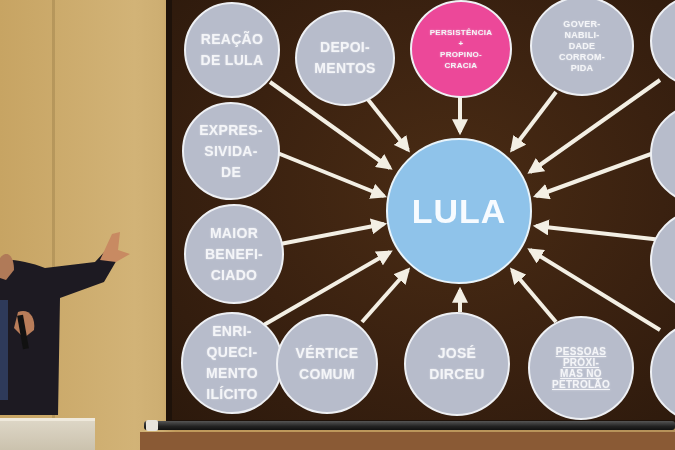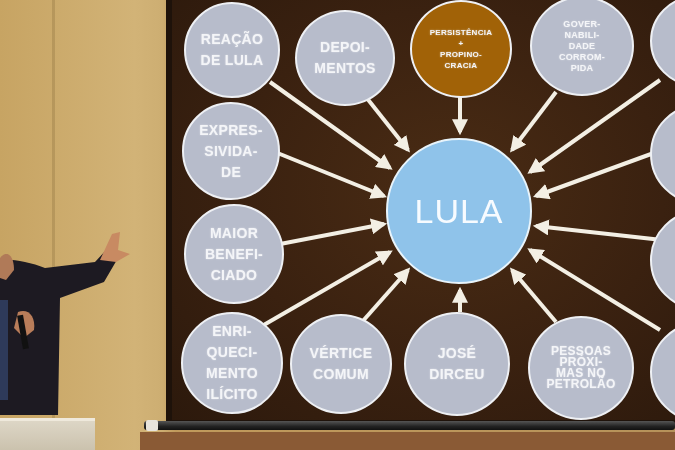--- a/index.html
+++ b/index.html
@@ -13,25 +13,25 @@
   .screen { position:absolute; left:172px; top:0; width:503px; height:420px;
             background:radial-gradient(ellipse at 55% 45%, #4a2c14 0%, #3a2110 55%, #2c190c 100%); overflow:hidden; }
   .roller { position:absolute; left:144px; top:421px; width:531px; height:9px;
             background:linear-gradient(#555,#222 60%,#111); border-radius:3px; }
   .roller-cap { position:absolute; left:146px; top:420px; width:12px; height:11px; background:#e8e4dc; border-radius:2px; }
   svg.arrows { position:absolute; left:0; top:0; width:675px; height:450px; }
   .node { position:absolute; border-radius:50%; background:#b7bccb; border:2px solid #eef0f4;
           box-sizing:border-box; display:flex; align-items:center; justify-content:center;
           text-align:center; color:#f4f5f8; font-weight:bold; font-size:14px; line-height:21px;
           letter-spacing:0.3px; white-space:pre-line; text-shadow:0 0 2px rgba(255,255,255,.5); }
-  .node.blue { background:#a16207; }
+  .node.blue { background:#ec4899; }
   .center { position:absolute; left:386px; top:138px; width:146px; height:146px; border-radius:50%;
             background:#8fc3ea; border:2px solid #e8f4fb; box-sizing:border-box;
             display:flex; align-items:center; justify-content:center; color:#f7fbff;
-            font-size:34px; font-weight:normal; letter-spacing:1px; }
+            font-size:34px; font-weight:bold; letter-spacing:1px; }
   .person { position:absolute; }
   .podium { position:absolute; left:0; top:418px; width:95px; height:32px;
             background:linear-gradient(#ddd6c6,#c9c0ab); border-top:3px solid #efe9dc; }
 </style>
 </head>
 <body>
 
 <div class="wall"></div>
 <div class="wall-groove"></div>
 <div class="floor"></div>
@@ -81,25 +81,25 @@
 <div class="node" style="left:182px;top:102px;width:98px;height:98px;text-align:center;">EXPRES-
 SIVIDA-
 DE</div>
 <div class="node" style="left:184px;top:204px;width:100px;height:100px;">MAIOR
 BENEFI-
 CIADO</div>
 <div class="node" style="left:172px;top:312px;width:102px;height:102px;margin-left:9px;">ENRI-
 QUECI-
 MENTO
 ILÍCITO</div>
-<div class="node" style="left:290px;top:314px;width:102px;height:100px;">VÉRTICE
+<div class="node" style="left:276px;top:314px;width:102px;height:100px;">VÉRTICE
 COMUM</div>
 <div class="node" style="left:404px;top:312px;width:106px;height:104px;text-align:center;">JOSÉ
 DIRCEU</div>
-<div class="node" style="left:528px;top:316px;width:106px;height:104px;font-size:12px;line-height:11px;">PESSOAS
+<div class="node" style="left:528px;top:316px;width:106px;height:104px;font-size:10px;line-height:11px;text-decoration:underline;">PESSOAS
 PRÓXI-
 MAS NO
 PETROLÃO</div>
 
 <div class="node" style="left:650px;top:104px;width:100px;height:100px;"></div>
 <div class="node" style="left:650px;top:210px;width:100px;height:100px;"></div>
 <div class="node" style="left:650px;top:322px;width:100px;height:100px;"></div>
 
 <div class="center">LULA</div>
 

